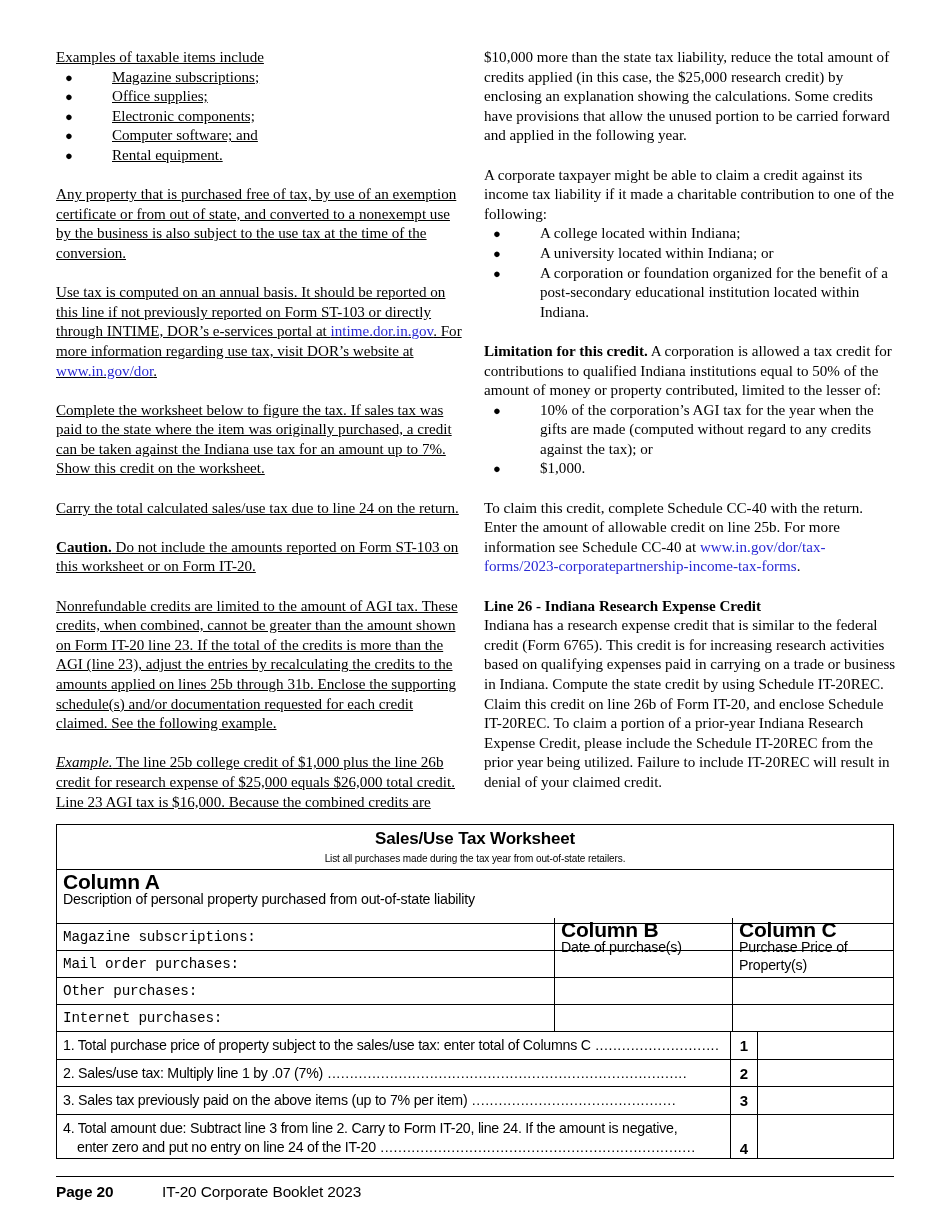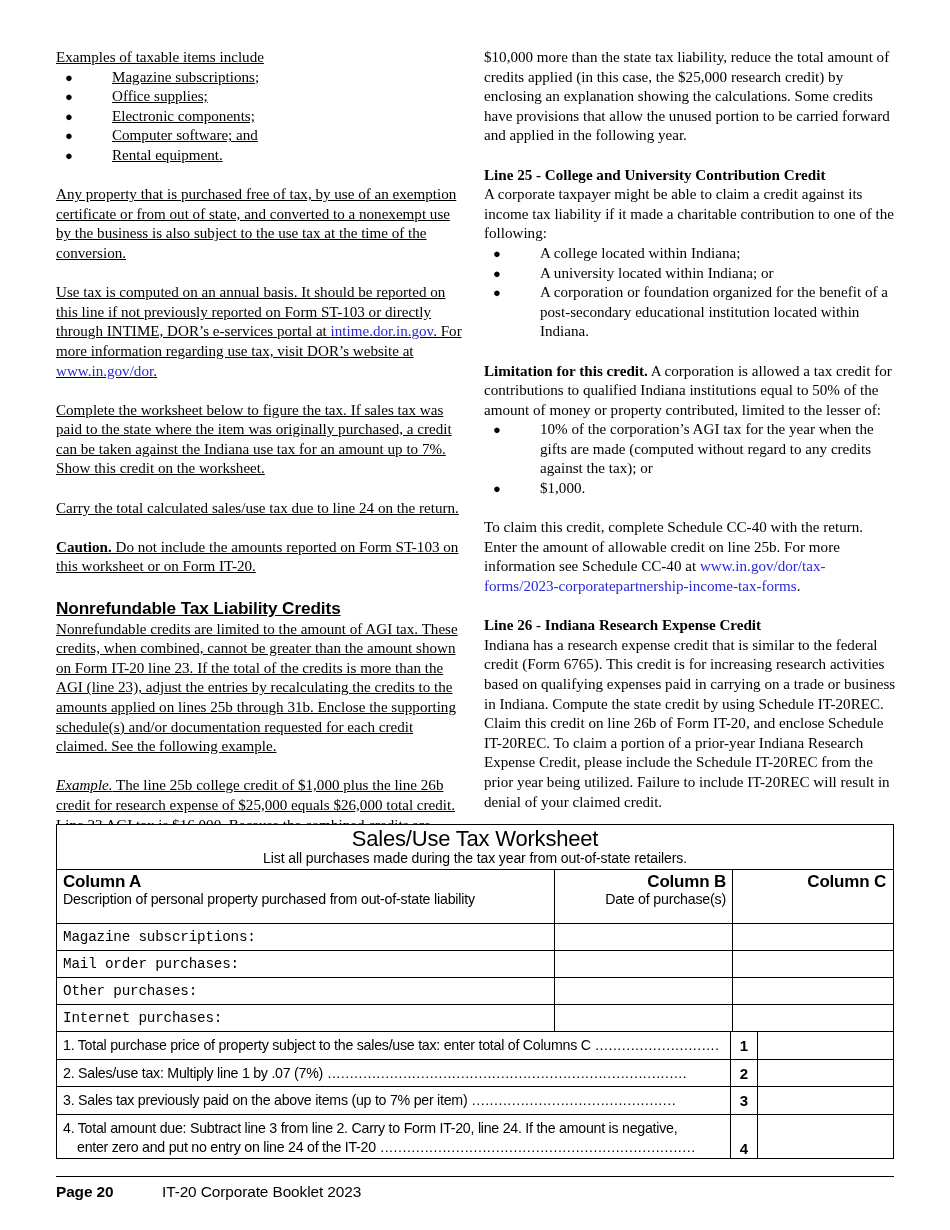--- a/index.html
+++ b/index.html
@@ -105,47 +105,47 @@
   .bl { border-left: 1.3px solid #000; }
 
   .ws-title-row {
     height: 44px;
     display: block;
     text-align: center;
     padding: 4px 6px 2px 6px;
     box-sizing: border-box;
   }
   .ws-title {
-    font-size: 22px;
-    font-weight: normal;
+    font-size: 17px;
+    font-weight: bold;
     line-height: 20px;
     letter-spacing: -0.2px;
   }
   .ws-subtitle {
-    font-size: 14px;
+    font-size: 10px;
     line-height: 19px;
     letter-spacing: -0.1px;
   }
 
   .ws-head-row { height: 54px; }
   .colA { width: 497px; }
   .colB { width: 178px; }
   .colC { width: 160px; }
   .hdr-name {
-    font-size: 17px;
+    font-size: 21px;
     font-weight: bold;
     line-height: 18px;
     letter-spacing: -0.2px;
   }
   .hdr-desc {
     font-size: 14.2px;
     line-height: 17.5px;
     letter-spacing: -0.2px;
   }
-  .ctr { text-align: right; }
+  .ctr { text-align: left; margin-top: 48px; }
 
   .ws-item-row { height: 27px; font-family: Liberation Mono, monospace; }
   .item-label {
     font-size: 14.3px;
     line-height: 21px;
     letter-spacing: -0.2px;
   }
 
   
   .calcA { width: 673px; position: relative; }
@@ -230,33 +230,31 @@
     <p class="para">Any property that is purchased free of tax, by use of an exemption certificate or from out of state, and converted to a nonexempt use by the business is also subject to the use tax at the time of the conversion.</p>
 
     <p class="para"><span>Use tax is computed on an annual basis. It should be reported on this line if not previously reported on Form ST-103 or directly through INTIME, DOR’s e-services portal at </span><span class="lnk">intime.dor.in.gov</span><span>. For more information regarding use tax, visit DOR’s website at </span><span class="lnk">www.in.gov/dor</span><span>.</span></p>
 
     <p class="para">Complete the worksheet below to figure the tax. If sales tax was paid to the state where the item was originally purchased, a credit can be taken against the Indiana use tax for an amount up to 7%. Show this credit on the worksheet.</p>
 
     <p class="para">Carry the total calculated sales/use tax due to line 24 on the return.</p>
 
     <p class="para"><span class="b">Caution.</span><span> Do not include the amounts reported on Form ST-103 on this worksheet or on Form IT-20.</span></p>
 
-    <h2 class="sans-head">Nonrefundable Tax Liability Credits</h2>
 
     <p class="para">Nonrefundable credits are limited to the amount of AGI tax. These credits, when combined, cannot be greater than the amount shown on Form IT-20 line 23. If the total of the credits is more than the AGI (line 23), adjust the entries by recalculating the credits to the amounts applied on lines 25b through 31b. Enclose the supporting schedule(s) and/or documentation requested for each credit claimed. See the following example.</p>
 
     <p class="tight"><span class="i">Example.</span><span> The line 25b college credit of $1,000 plus the line 26b credit for research expense of $25,000 equals $26,000 total credit. Line 23 AGI tax is $16,000. Because the combined credits are</span></p>
 
   </div>
 
   <div class="col col-right">
 
     <p class="para">$10,000 more than the state tax liability, reduce the total amount of credits applied (in this case, the $25,000 research credit) by enclosing an explanation showing the calculations. Some credits have provisions that allow the unused portion to be carried forward and applied in the following year.</p>
 
-    <h3 class="serif-head">Line 25 - College and University Contribution Credit</h3>
     <p class="tight">A corporate taxpayer might be able to claim a credit against its income tax liability if it made a charitable contribution to one of the following:</p>
 
     <ul class="bul">
       <li><span class="dot">●</span><span>A college located within Indiana;</span></li>
       <li><span class="dot">●</span><span>A university located within Indiana; or</span></li>
       <li><span class="dot">●</span><span>A corporation or foundation organized for the benefit of a post-secondary educational institution located within Indiana.</span></li>
     </ul>
 
     <p class="tight"><span class="b">Limitation for this credit.</span><span> A corporation is allowed a tax credit for contributions to qualified Indiana institutions equal to 50% of the amount of money or property contributed, limited to the lesser of:</span></p>
 
@@ -283,20 +281,21 @@
       <div class="ws-cell colA">
         <div class="hdr-name">Column A</div>
         <div class="hdr-desc">Description of personal property purchased from out-of-state liability</div>
       </div>
       <div class="ws-cell colB bl ctr">
         <div class="hdr-name">Column B</div>
         <div class="hdr-desc">Date of purchase(s)</div>
       </div>
       <div class="ws-cell colC bl ctr">
         <div class="hdr-name">Column C</div>
+        <div class="hdr-desc">Purchase Price of Property(s)</div>
       </div>
     </div>
 
     <div class="ws-row ws-item-row bt">
       <div class="ws-cell colA item-label">Magazine subscriptions:</div>
       <div class="ws-cell colB bl item-label"></div>
       <div class="ws-cell colC bl item-label"></div>
     </div>
     <div class="ws-row ws-item-row bt">
       <div class="ws-cell colA item-label">Mail order purchases:</div>

